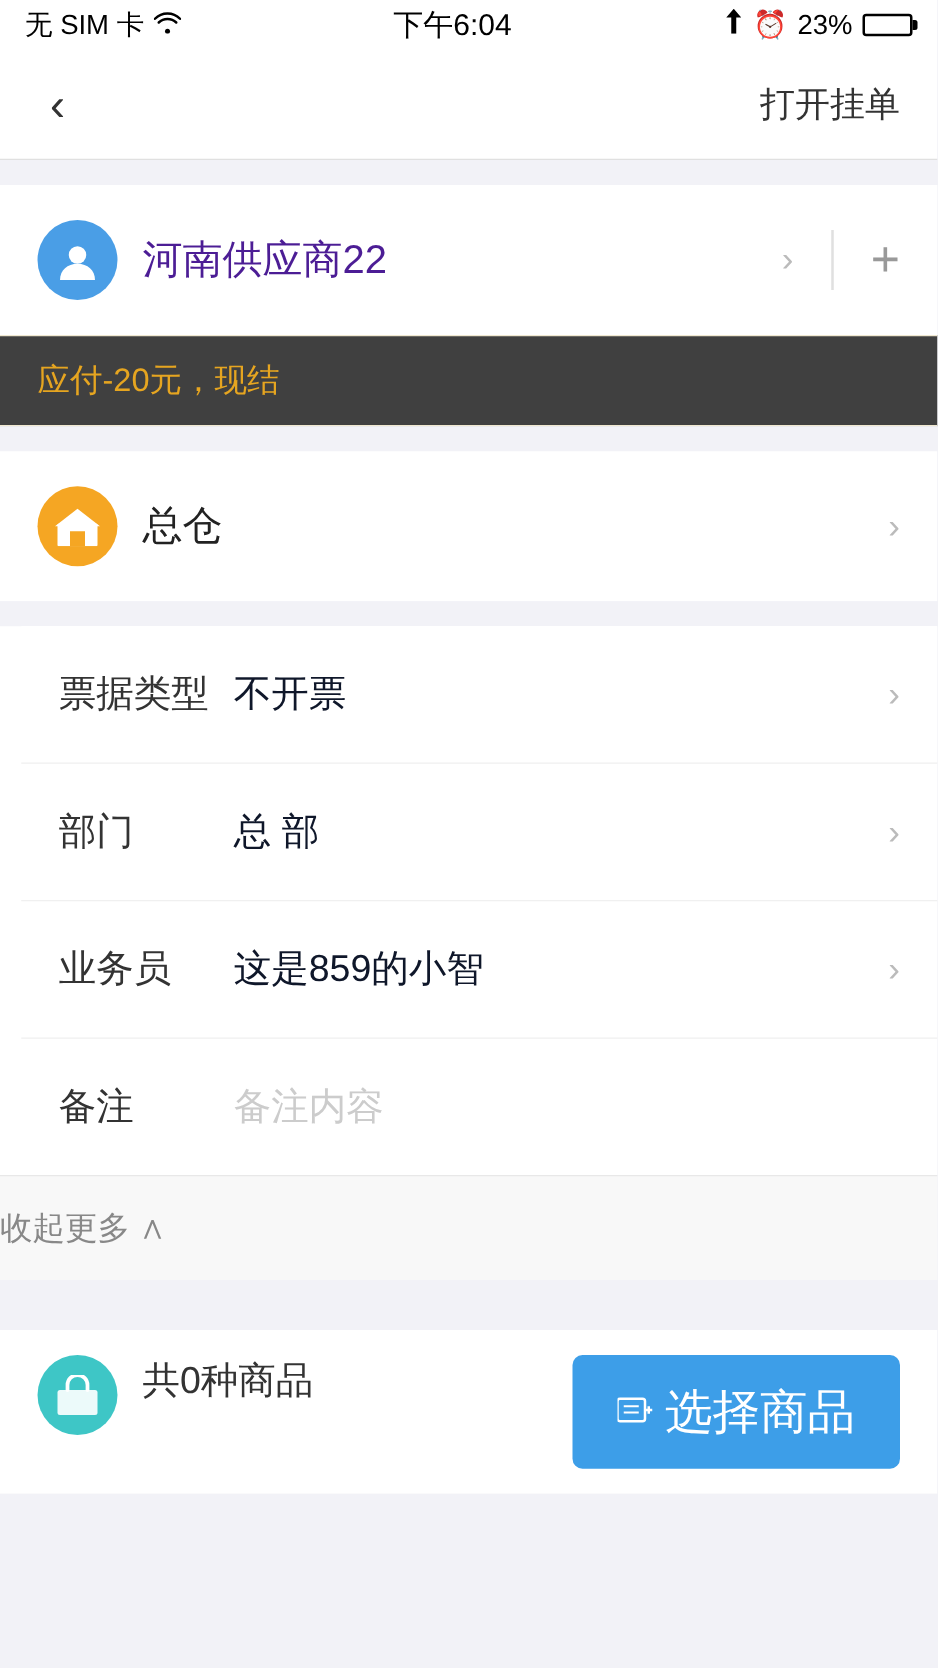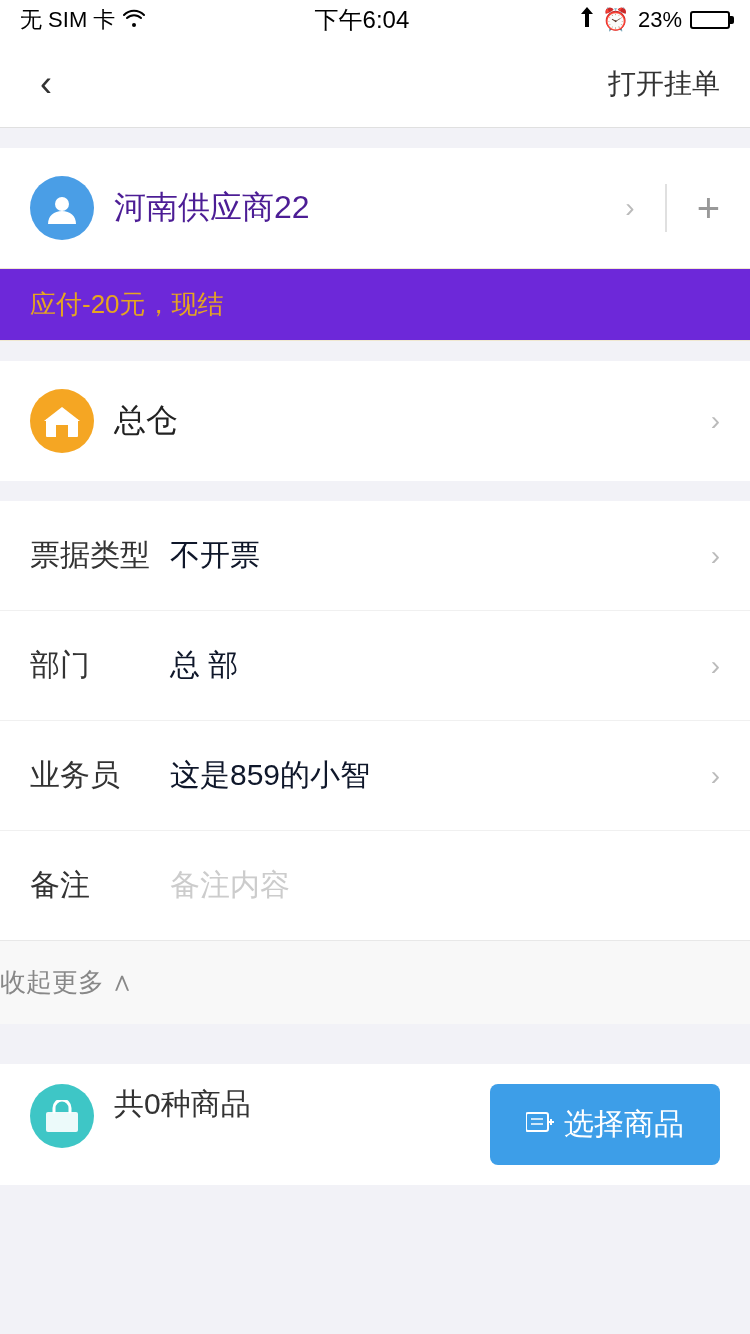--- a/index.html
+++ b/index.html
@@ -130,21 +130,21 @@
       margin-right: 30px;
     }
     .supplier-add {
       font-size: 40px;
       color: #999;
       cursor: pointer;
     }
 
     
     .warning-banner {
-      background: #6d28d9;
+      background: #404040;
       padding: 18px 30px;
       font-size: 26px;
       color: #e6a520;
       border-top: 1px solid #f0e8d0;
       border-bottom: 1px solid #f0e8d0;
     }
 
     
     .warehouse-row {
       display: flex;
@@ -173,20 +173,21 @@
       font-size: 28px;
     }
 
     
     .form-row {
       display: flex;
       align-items: center;
       padding: 34px 30px;
       background: #fff;
       border-top: 1px solid #f0f0f0;
+      margin-left: 17px;
     }
     .form-label {
       width: 140px;
       font-size: 30px;
       color: #333;
       flex-shrink: 0;
     }
     .form-value {
       flex: 1;
       font-size: 30px;
@@ -229,21 +230,21 @@
       flex: 1;
       font-size: 30px;
       color: #333;
     }
     .select-btn {
       background: #3d9ee8;
       color: #fff;
       border: none;
       border-radius: 8px;
       padding: 20px 36px;
-      font-size: 30px;
+      font-size: 38px;
       display: flex;
       align-items: center;
       gap: 10px;
       cursor: pointer;
     }
   </style>
 </head>
 <body>
 
 <div class="status-bar">

